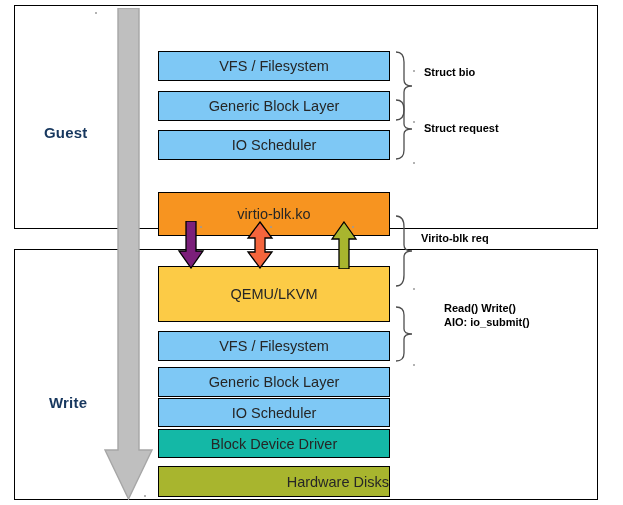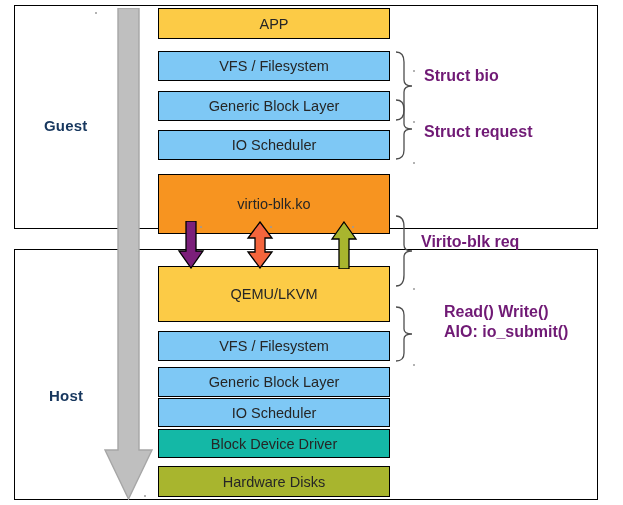--- a/index.html
+++ b/index.html
@@ -29,20 +29,21 @@
   #region-guest { left: 14px;  top: 5px;   width: 584px; height: 224px; }
   #region-host  { left: 14px;  top: 249px; width: 584px; height: 251px; }
 
   .region-label {
     position: absolute;
     font-size: 15px;
     font-weight: bold;
     color: #17375E;
     letter-spacing: 0.2px;
     white-space: nowrap;
+    margin-top: 7px;
   }
   #label-guest { left: 44px; top: 117px; }
   #label-host  { left: 49px; top: 387px; }
 
   
   #flow-arrow {
     position: absolute;
     left: 101px;
     top: 8px;
     width: 55px;
@@ -62,29 +63,29 @@
     font-size: 14.5px;
     color: #262626;
     white-space: nowrap;
   }
 
   
   #box-guest-app        { top: 8px;   height: 31px; background: #FCCB46; }
   #box-guest-vfs        { top: 51px;  height: 30px; background: #7EC8F5; }
   #box-guest-gbl        { top: 91px;  height: 30px; background: #7EC8F5; }
   #box-guest-iosched    { top: 130px; height: 30px; background: #7EC8F5; }
-  #box-guest-virtio     { top: 174px; height: 60px; background: #F79420; }
+  #box-guest-virtio     { top: 192px; height: 44px; background: #F79420; }
 
   
   #box-host-qemu        { top: 266px; height: 56px; background: #FCCB46; justify-content: center; }
   #box-host-vfs         { top: 331px; height: 30px; background: #7EC8F5; }
   #box-host-gbl         { top: 367px; height: 30px; background: #7EC8F5; }
   #box-host-iosched     { top: 398px; height: 29px; background: #7EC8F5; }
   #box-host-bdd         { top: 429px; height: 29px; background: #14b8a6; }
-  #box-host-hwdisks     { top: 466px; height: 31px; background: #A8B52E; }
+  #box-host-hwdisks     { top: 466px; height: 31px; background: #A8B52E; justify-content: flex-end; }
 
   
   .transition-arrow {
     position: absolute;
     top: 221px;
     width: 28px;
     height: 48px;
   }
   #arrow-notify   { left: 177px; }
   #arrow-data     { left: 246px; }
@@ -94,23 +95,23 @@
   .brace {
     position: absolute;
   }
   #brace-bio     { left: 393px; top: 50px;  width: 22px; height: 72px; }
   #brace-request { left: 393px; top: 98px;  width: 22px; height: 63px; }
   #brace-virtio  { left: 393px; top: 214px; width: 22px; height: 74px; }
   #brace-syscall { left: 393px; top: 305px; width: 22px; height: 58px; }
 
   .annot {
     position: absolute;
-    font-size: 16px;
+    font-size: 11px;
     font-weight: bold;
-    color: #701a75;
+    color: #000000;
     white-space: nowrap;
     line-height: 1.25;
   }
   #annot-bio     { left: 424px; top: 66px;  }
   #annot-request { left: 424px; top: 122px; }
   #annot-virtio  { left: 421px; top: 232px; }
   #annot-syscall { left: 444px; top: 302px; }
 
   
   .speck {
@@ -123,29 +124,26 @@
 </style>
 </head>
 <body>
 
 <div id="canvas">
 
   <div class="region" id="region-guest"></div>
   <div class="region" id="region-host"></div>
 
   <div class="region-label" id="label-guest">Guest</div>
-  <div class="region-label" id="label-host">Host</div>
+  <div class="region-label" id="label-host">Write</div>
 
   <svg id="flow-arrow" viewBox="0 0 55 492">
     <polygon points="17,0 38,0 38,442 51,442 27.5,491 4,442 17,442" fill="#BFBFBF" stroke="#A6A6A6" stroke-width="1.4"></polygon>
   </svg>
 
-  <div class="stackbox" id="box-guest-app">
-    <span>APP</span>
-  </div>
   <div class="stackbox" id="box-guest-vfs">
     <span>VFS / Filesystem</span>
   </div>
   <div class="stackbox" id="box-guest-gbl">
     <span>Generic Block Layer</span>
   </div>
   <div class="stackbox" id="box-guest-iosched">
     <span>IO Scheduler</span>
   </div>
   <div class="stackbox" id="box-guest-virtio">

